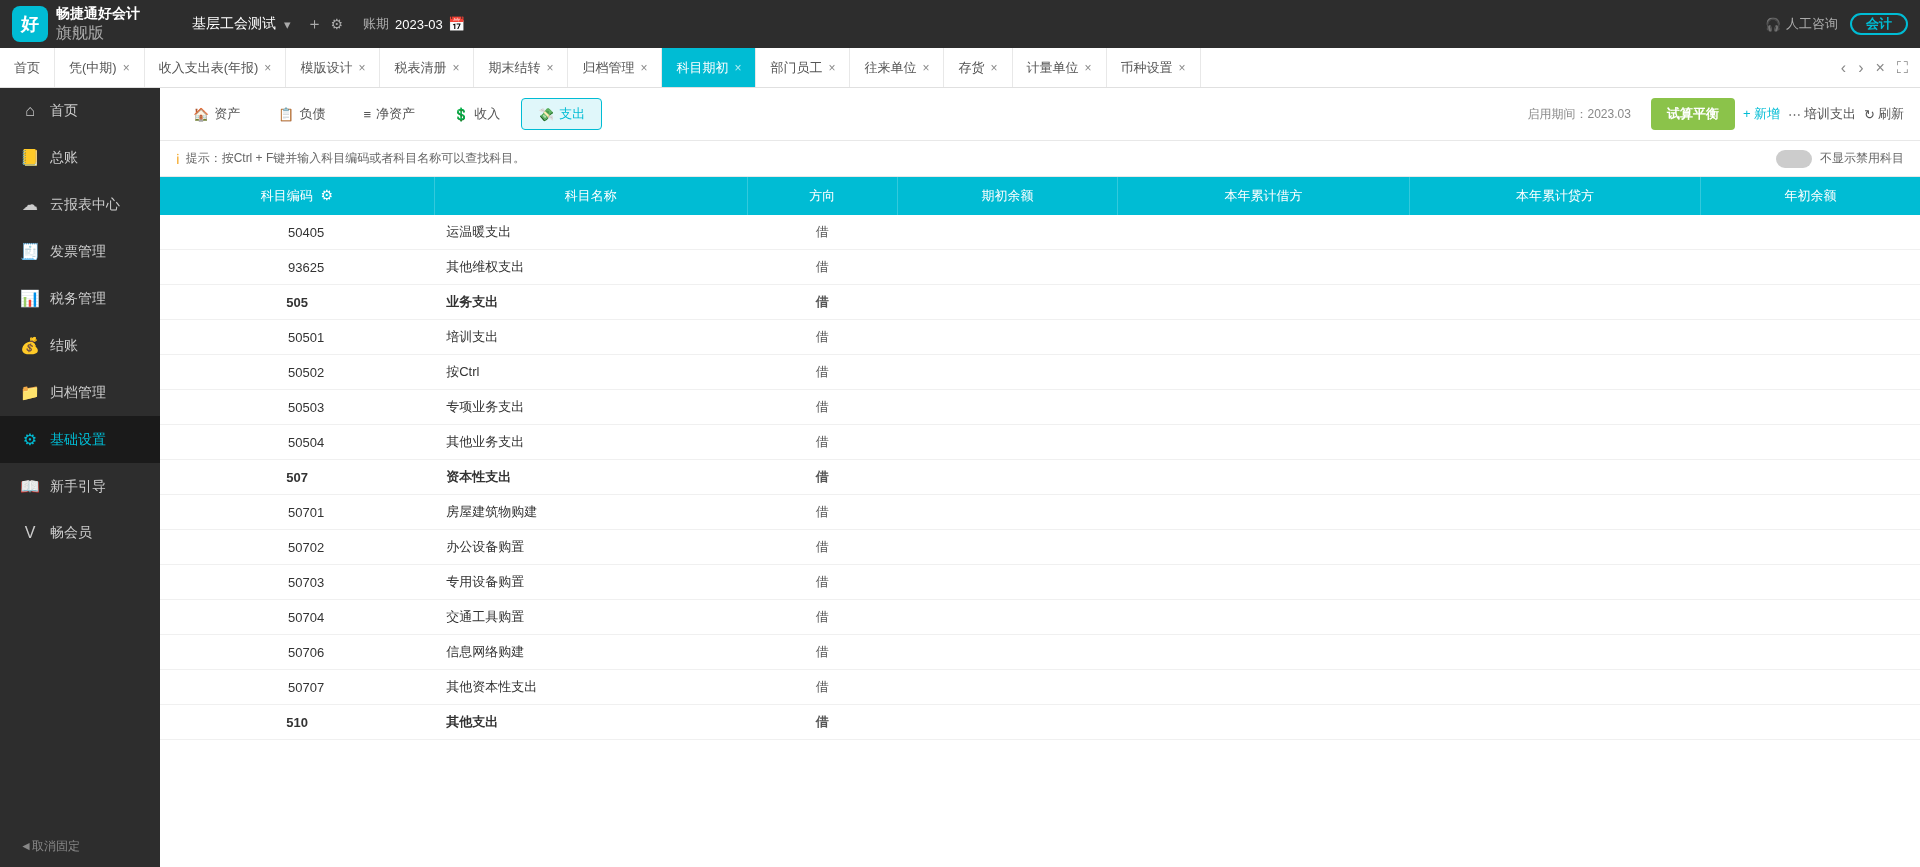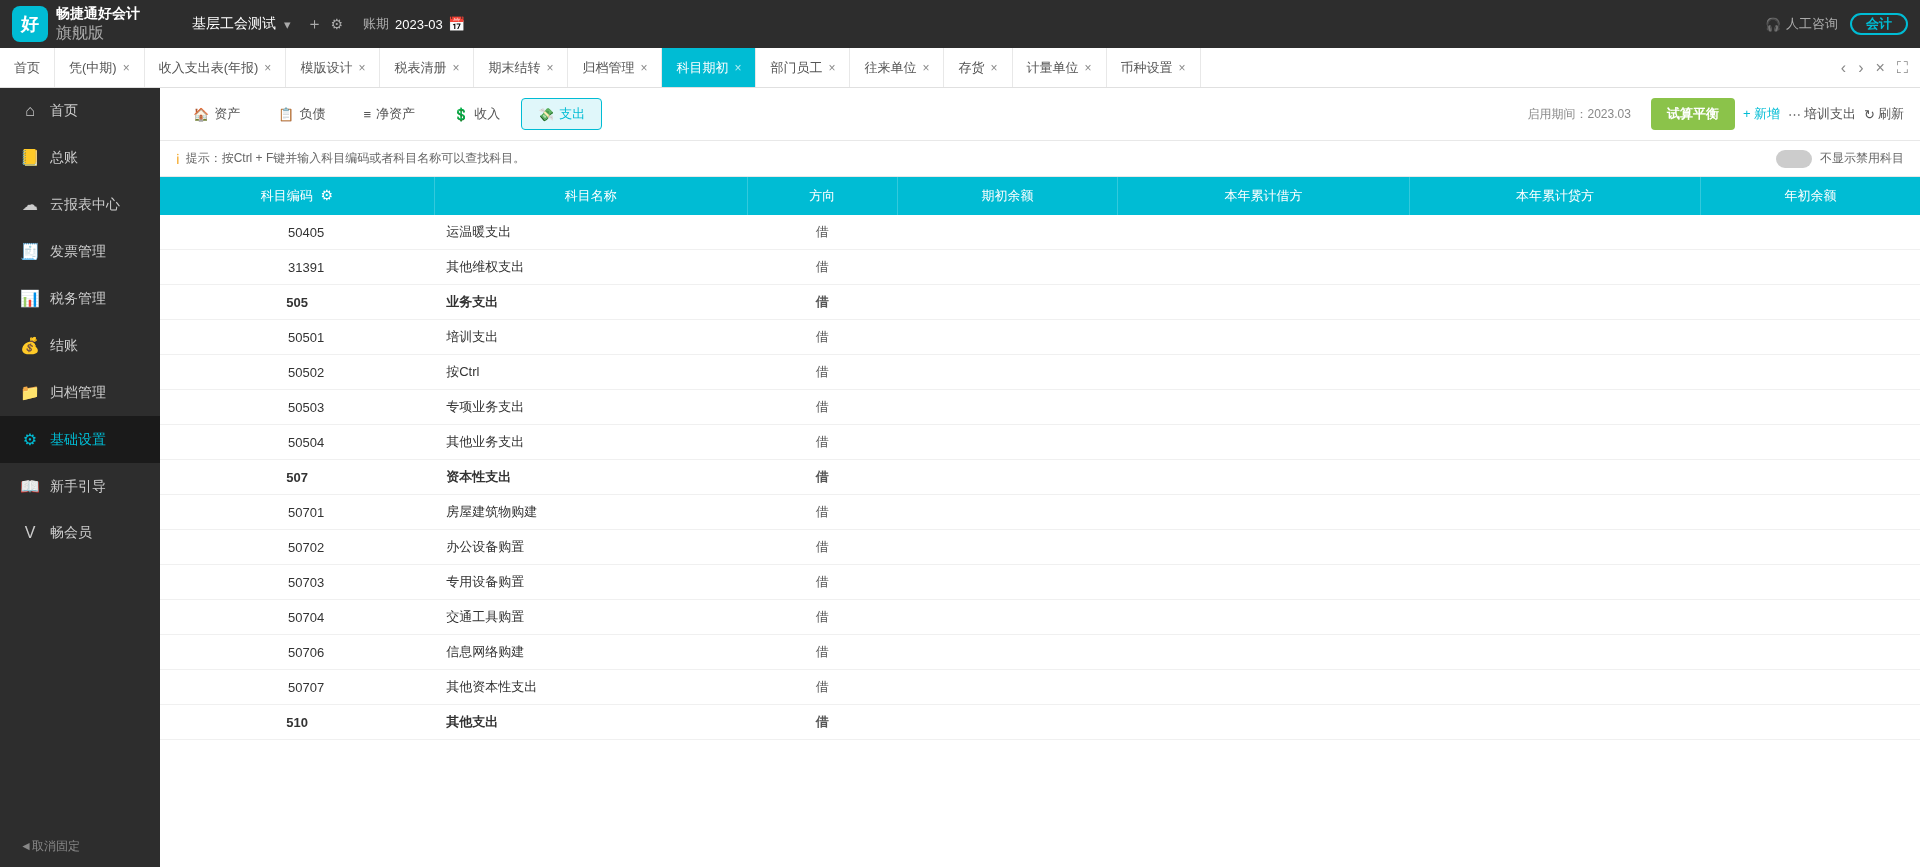--- a/index.html
+++ b/index.html
@@ -325,21 +325,21 @@
         <tr class="row-child">
       <td style="padding-left:30px">50405</td>
       <td>运温暖支出</td>
       <td class="direction">借</td>
       <td></td>
       <td></td>
       <td></td>
       <td></td>
     </tr>
             <tr class="row-child">
-      <td style="padding-left:30px">31391</td>
+      <td style="padding-left:30px">93625</td>
       <td>其他维权支出</td>
       <td class="direction">借</td>
       <td></td>
       <td></td>
       <td></td>
       <td></td>
     </tr>
             <tr class="row-parent">
       <td style="">505</td>
       <td>业务支出</td>

